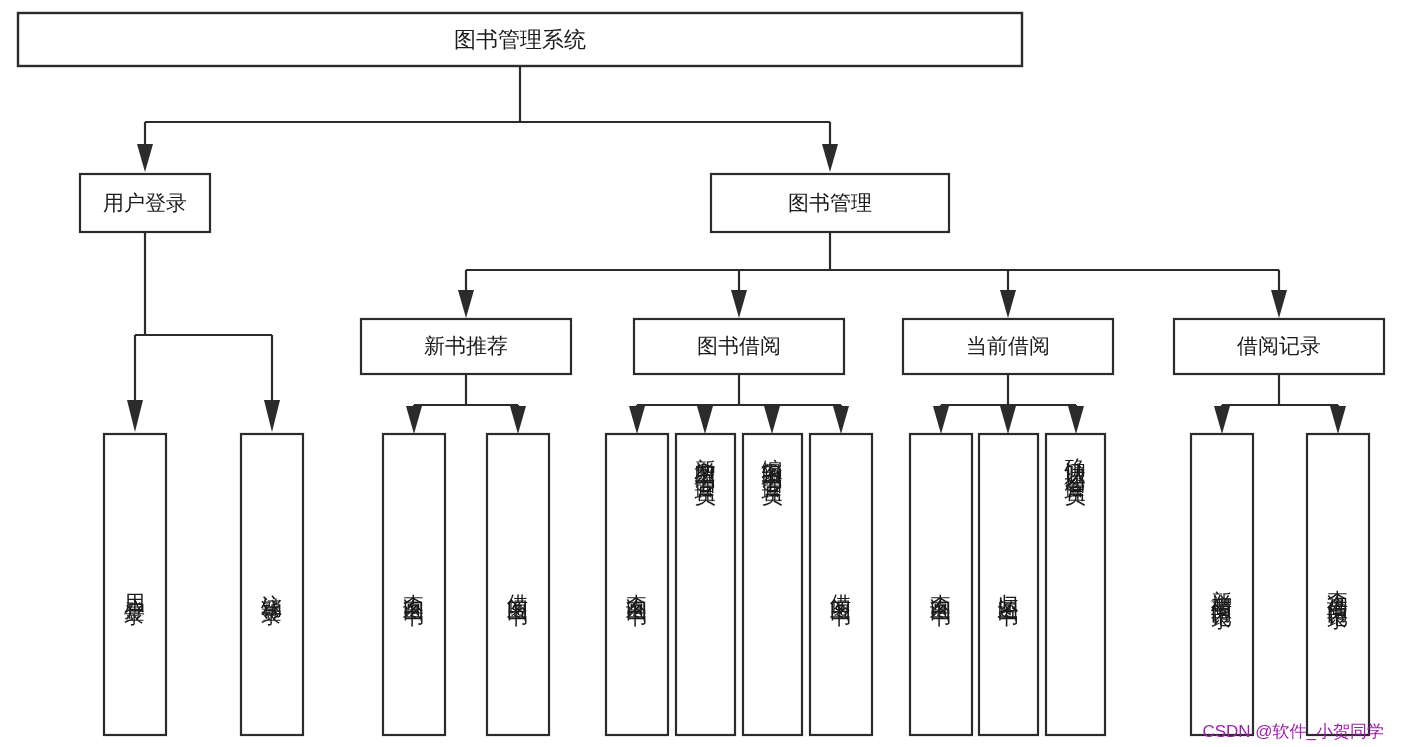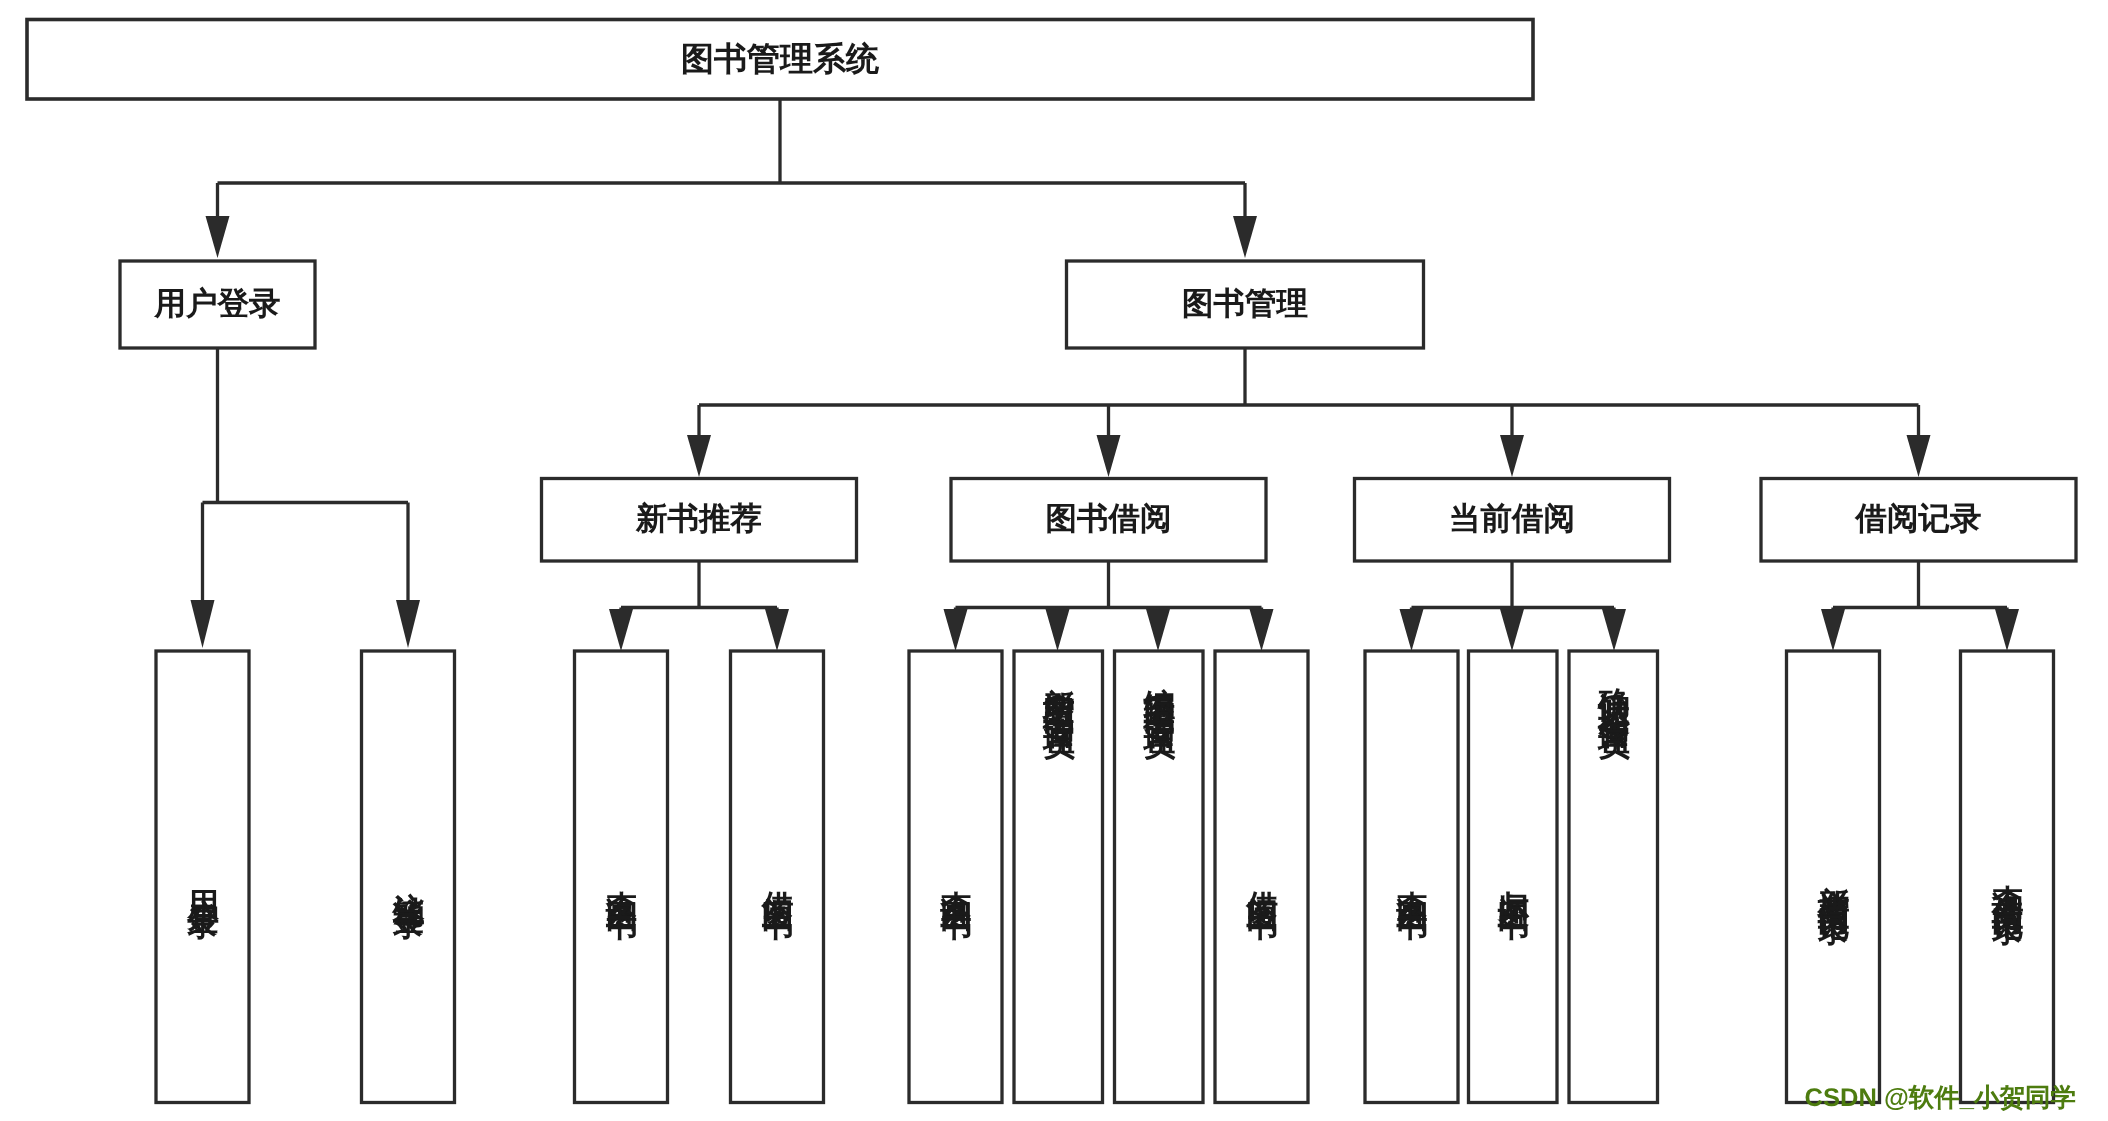--- a/index.html
+++ b/index.html
@@ -10,21 +10,20 @@
   }
   body {
     font-family: "Liberation Sans", "DejaVu Sans", sans-serif;
   }
   #diagram-root {
     position: relative;
     width: 1392px;
     height: 747px;
     background: #ffffff;
     overflow: hidden;
-    font-weight: bold;
   }
   svg.diagram-canvas {
     position: absolute;
     top: 0;
     left: 0;
     width: 1405px;
     height: 747px;
     display: block;
   }
   .node-box {
@@ -77,21 +76,21 @@
     color: #1a1a1a;
     letter-spacing: 4px;
     white-space: nowrap;
   }
   .watermark {
     position: absolute;
     right: 8px;
     bottom: 4px;
     font-family: "Liberation Sans", "DejaVu Sans", sans-serif;
     font-size: 17px;
-    color: #4d7c0f;
+    color: #a21caf;
     white-space: nowrap;
     user-select: none;
   }
 </style>
 </head>
 <body>
 
 <div id="diagram-root">
 
   <svg class="diagram-canvas" viewBox="0 0 1405 747" xmlns="http://www.w3.org/2000/svg">

